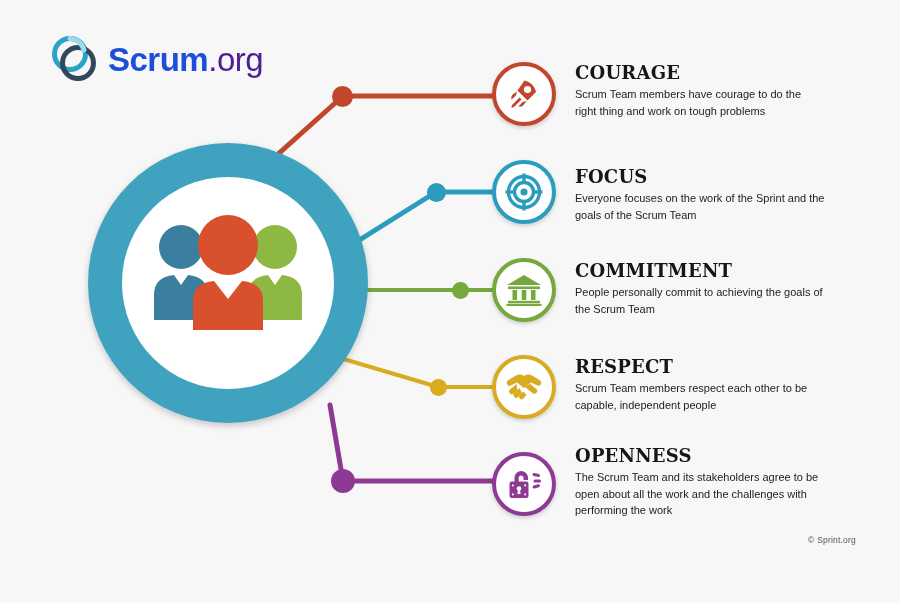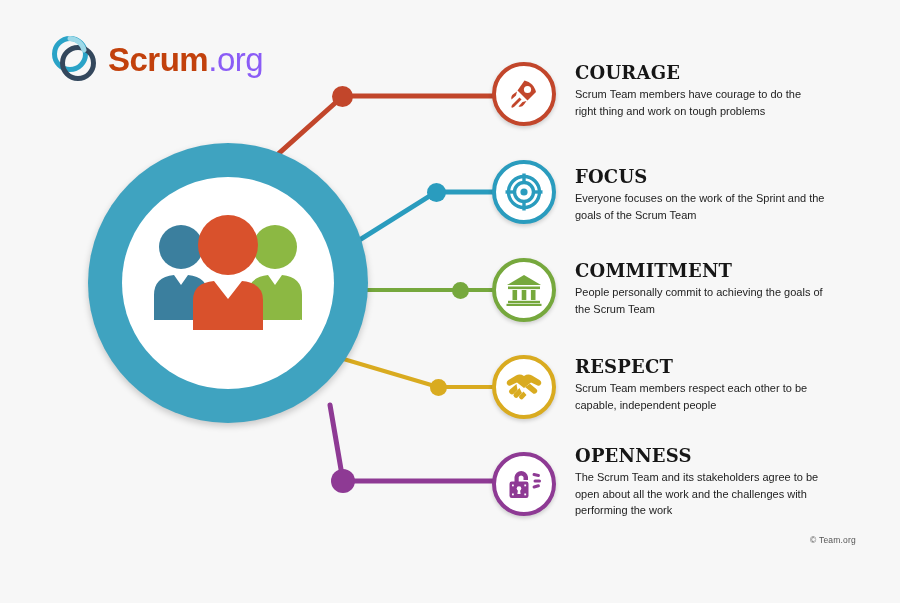--- a/index.html
+++ b/index.html
@@ -30,22 +30,22 @@
     align-items: center;
   }
   #logo-mark { width: 54px; height: 54px; flex: 0 0 54px; }
   #logo-text {
     font-size: 33px;
     font-weight: bold;
     letter-spacing: -0.5px;
     margin-left: 6px;
     white-space: nowrap;
   }
-  #logo-text .brand { color: #c2410c; }
-  #logo-text .tld { color: #8b5cf6; font-weight: normal; }
+  #logo-text .brand { color: #1d4ed8; }
+  #logo-text .tld { color: #4c1d95; font-weight: normal; }
 
   
   .value-row { position: absolute; }
   .value-title {
     font-family: "DejaVu Serif", "Liberation Serif", serif;
     font-weight: bold;
     font-size: 18px;
     letter-spacing: 0.2px;
     color: #161616;
     line-height: 1;
@@ -256,15 +256,15 @@
   <div class="value-row" style="left:575px;top:358px;">
     <p class="value-title">RESPECT</p>
     <p class="value-desc">Scrum Team members respect each other to be capable, independent people</p>
   </div>
 
   <div class="value-row" style="left:575px;top:447px;">
     <p class="value-title">OPENNESS</p>
     <p class="value-desc">The Scrum Team and its stakeholders agree to be open about all the work and the challenges with performing the work</p>
   </div>
 
-  <div id="copyright" class="abs">© Team.org</div>
+  <div id="copyright" class="abs">© Sprint.org</div>
 
 </div>
 
 </body></html>

